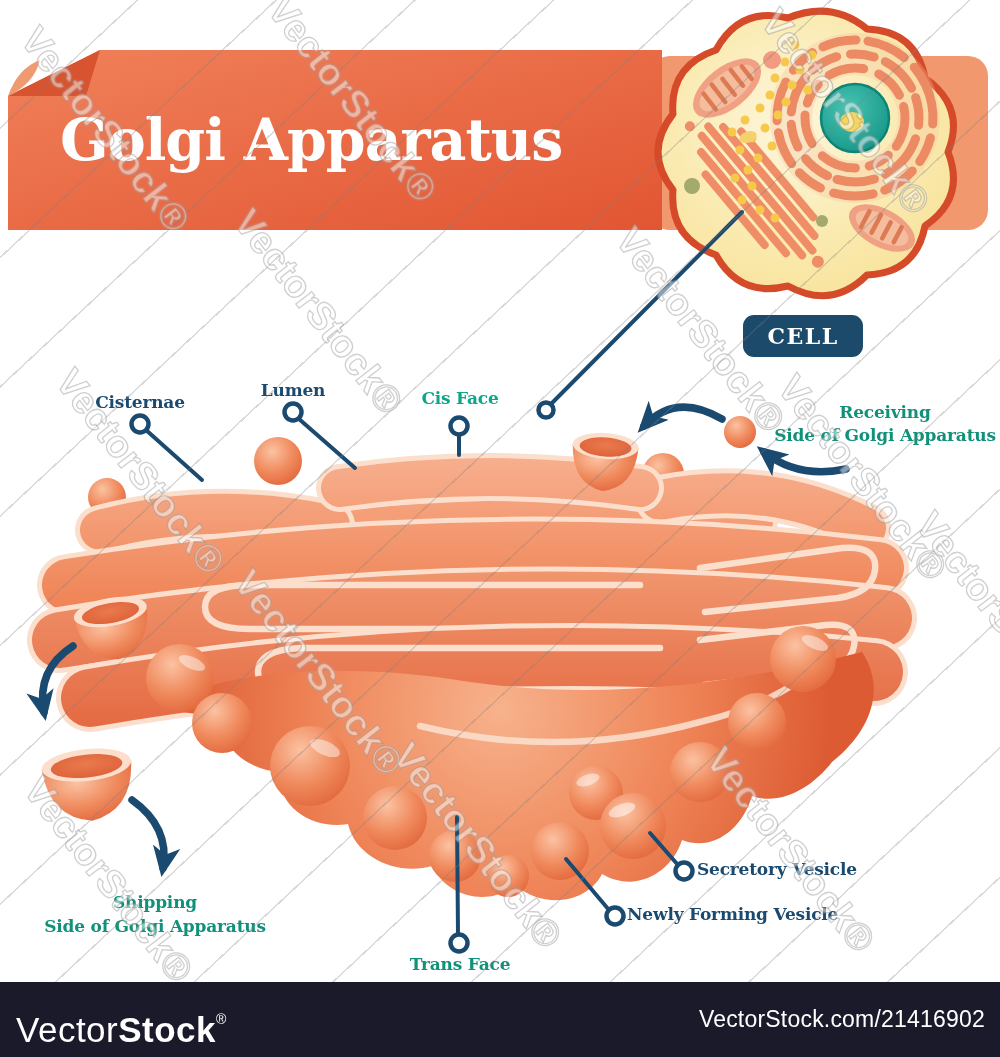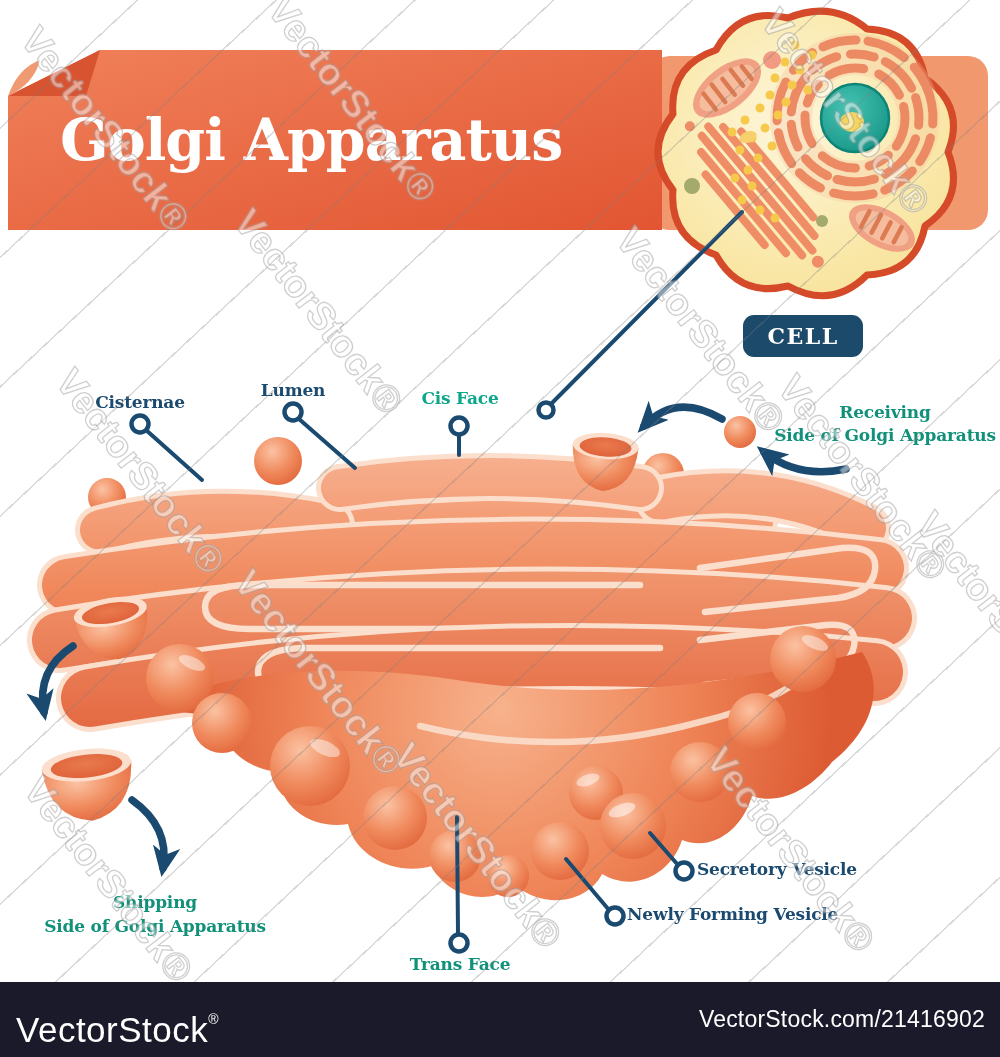--- a/index.html
+++ b/index.html
@@ -34,21 +34,21 @@
       font-family:"Liberation Sans", sans-serif;font-weight:bold;font-size:38px;
       color:rgba(255,255,255,0.22);-webkit-text-stroke:1.3px rgba(128,128,128,0.38);
       text-shadow:0 0 2px rgba(255,255,255,0.35);
       transform:translate(-50%,-50%) rotate(52deg);}
 
   
   #footer{position:absolute;left:0;top:982px;width:1000px;height:75px;background:#1B1A2A;z-index:30;
           font-family:"Liberation Sans", sans-serif;color:#ffffff;}
   #footer .logo{position:absolute;left:16px;top:0;height:75px;line-height:75px;font-size:35px;}
   #footer .logo .thin{font-weight:300;letter-spacing:0.5px;}
-  #footer .logo .bold{font-weight:400;letter-spacing:0.5px;}
+  #footer .logo .bold{font-weight:700;letter-spacing:0.5px;}
   #footer .logo .reg{font-size:14px;vertical-align:18px;font-weight:400;}
   #footer .credit{position:absolute;right:15px;top:0;height:90px;line-height:75px;
                   font-size:23px;font-weight:400;letter-spacing:0.2px;}
 </style>
 </head>
 <body>
 
 <div id="page">
 
   <svg id="artwork" width="1000" height="1057" viewBox="0 0 1000 1057">

